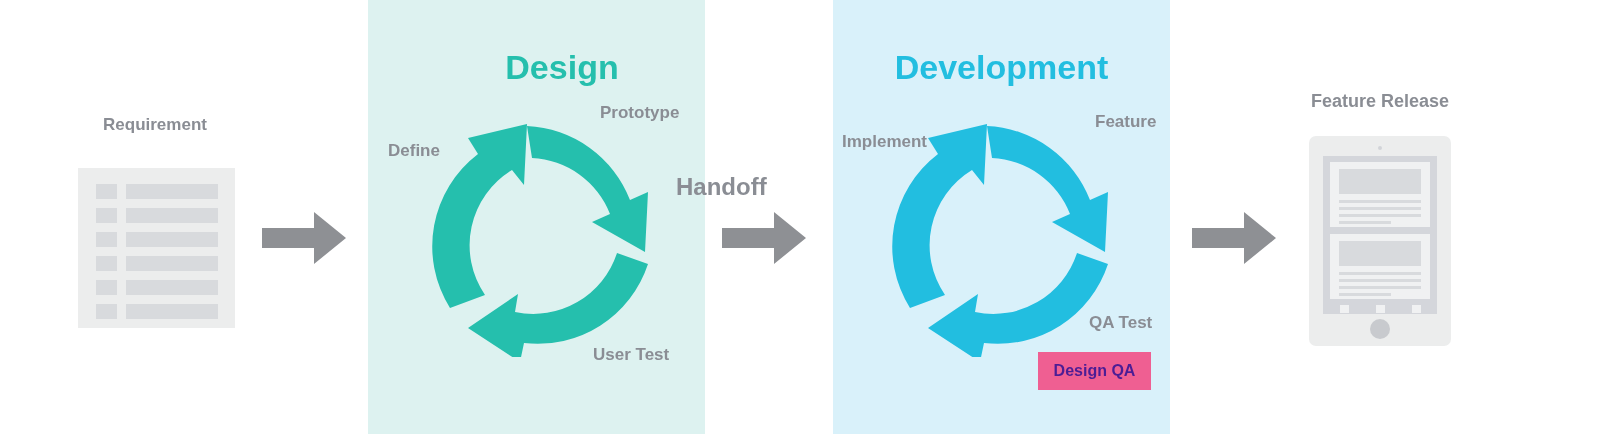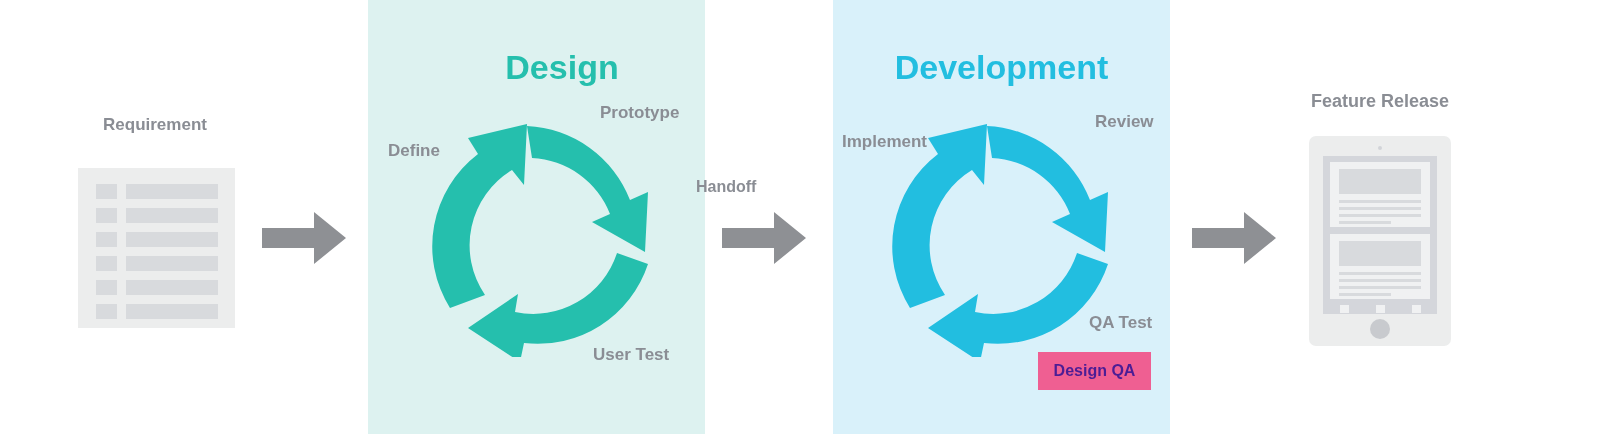--- a/index.html
+++ b/index.html
@@ -29,21 +29,21 @@
   .title-dev{left:833px;width:337px;top:48px;color:#22bee0;}
 
   
   .caption{
     position:absolute;
     color:#8a8d94;font-weight:bold;font-size:17px;
     line-height:21px;white-space:nowrap;
   }
 
   .cap-feature{left:55px;top:114px;width:200px;text-align:center;}
-  .cap-handoff{left:696px;top:176px;font-size:16px;}
+  .cap-handoff{left:676px;top:176px;font-size:24px;}
   .cap-release{left:1285px;top:91px;width:190px;text-align:center;font-size:18px;}
 
   .cap-define{left:388px;top:140px;}
   .cap-prototype{left:600px;top:102px;}
   .cap-usertest{left:593px;top:344px;}
 
   .cap-implement{left:842px;top:131px;}
   .cap-review{left:1095px;top:111px;}
   .cap-qatest{left:1089px;top:312px;}
 
@@ -208,21 +208,21 @@
                L 48 26
                L 107 12
                L 104 73
                L 92 58
                A 88 88 0 0 0 65 183
                Z"></path>
     </g>
   </svg>
 
   <div class="caption cap-implement">Implement</div>
-  <div class="caption cap-review">Review</div>
+  <div class="caption cap-review">Feature</div>
   <div class="caption cap-qatest">QA Test</div>
 
   <div class="badge">Design QA</div>
 
   <svg class="garrow" style="left:1192px;top:212px;" width="84" height="52" viewBox="0 0 84 52">
     <path d="M0 16 L52 16 L52 0 L84 26 L52 52 L52 36 L0 36 Z" fill="#8e9094"></path>
   </svg>
 
   <div class="caption cap-release">Feature Release</div>
 

